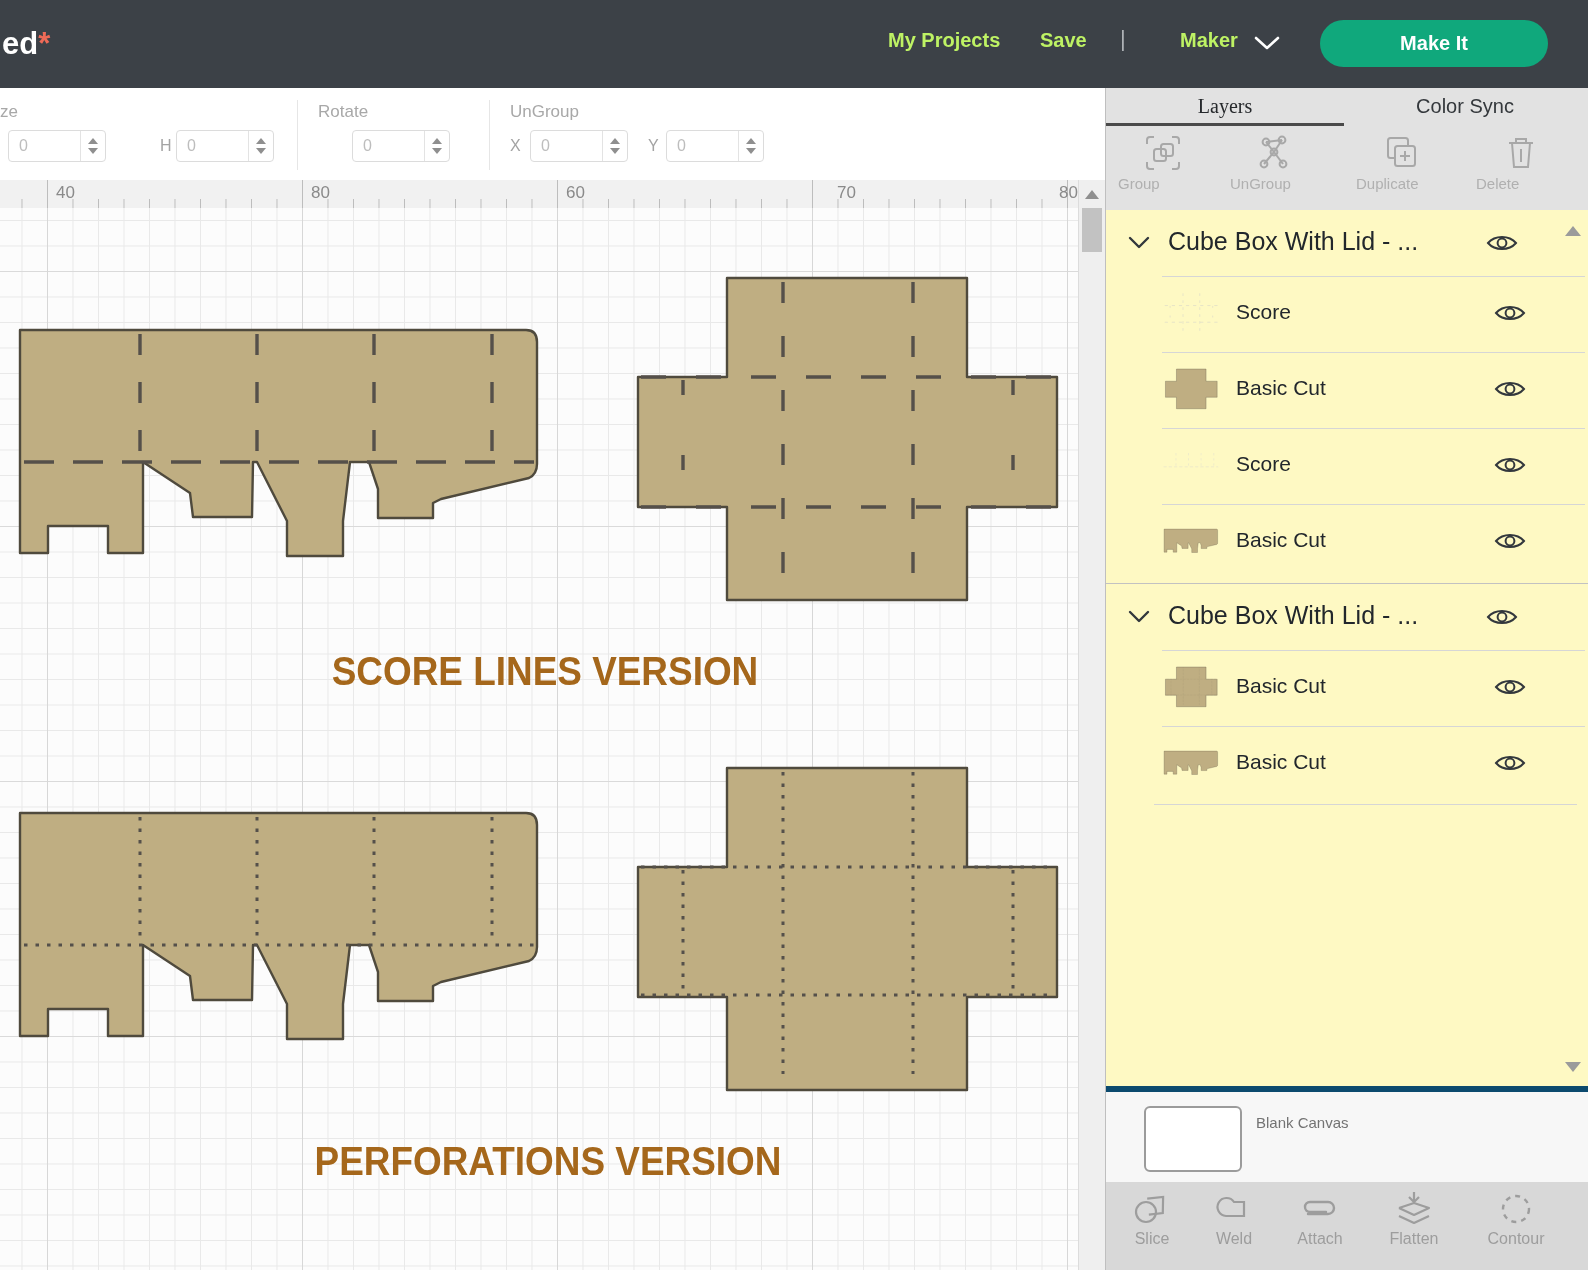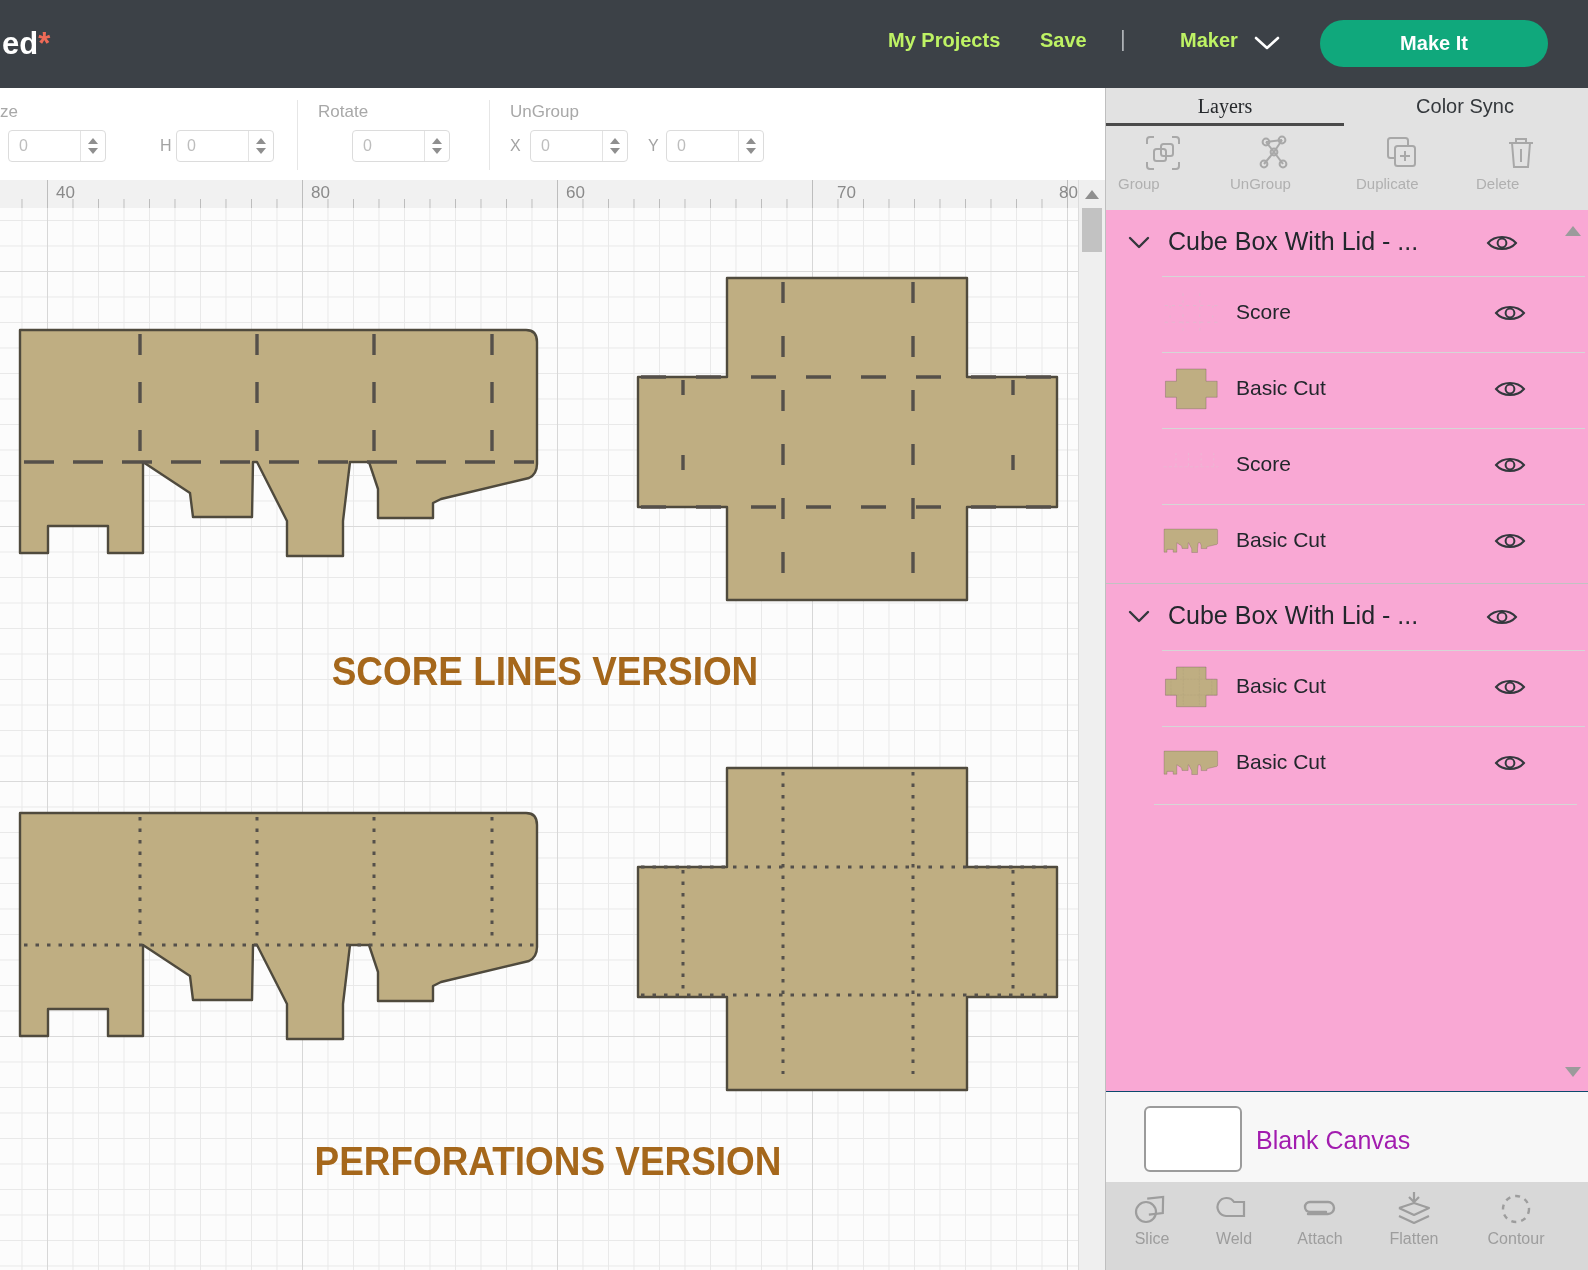--- a/index.html
+++ b/index.html
@@ -57,36 +57,36 @@
   
   .panel{position:absolute;left:1105px;top:88px;width:483px;height:1182px;background:#f7f7f7;border-left:1px solid #bfbfbf;box-sizing:border-box;}
   .tabs{position:absolute;left:0;top:0;width:483px;height:38px;background:#e2e2e2;border-bottom:1px solid #cfcfcf;}
   .tab{position:absolute;top:7px;width:238px;text-align:center;font-size:20px;color:#34383c;cursor:pointer;}
   .tab.active{font-weight:400;color:#26292c;font-family:Liberation Serif, serif;}
   .tab-underline{position:absolute;left:0;top:35px;width:238px;height:3px;background:#4a4a4a;}
   .actions{position:absolute;left:0;top:38px;width:483px;height:84px;background:#e2e2e2;}
   .actbtn{position:absolute;top:8px;width:90px;text-align:left;cursor:pointer;}
   .actbtn .lbl{margin-top:3px;font-size:15px;color:#b0b0b0;}
 
-  .layerlist{position:absolute;left:0;top:122px;width:483px;height:882px;background:#f9a8d4;border-bottom:1px solid #0c4a6e;box-sizing:border-box;}
+  .layerlist{position:absolute;left:0;top:122px;width:483px;height:882px;background:#fef9c3;border-bottom:6px solid #0c4a6e;box-sizing:border-box;}
   .scroll-up-arrow{position:absolute;right:8px;top:16px;width:0;height:0;border-left:8px solid transparent;border-right:8px solid transparent;border-bottom:10px solid #9b9b9b;cursor:pointer;}
   .scroll-dn-arrow{position:absolute;right:8px;bottom:14px;width:0;height:0;border-left:8px solid transparent;border-right:8px solid transparent;border-top:10px solid #9b9b9b;cursor:pointer;}
   .grouphead{position:absolute;left:0;width:483px;height:66px;cursor:pointer;}
   .grouphead .gname{position:absolute;left:62px;top:17px;font-size:25px;color:#22272c;}
   .grouphead .chev{position:absolute;left:22px;top:26px;}
   .row{position:absolute;left:8px;width:483px;height:76px;cursor:pointer;}
   .row .divider{position:absolute;left:48px;right:12px;top:0;height:1px;background:#d6d6d6;}
   .row .thumb{position:absolute;left:48px;top:12px;width:58px;height:50px;}
   .row .rlabel{position:absolute;left:122px;top:24px;font-size:21px;color:#22272c;}
   .eye{position:absolute;left:380px;top:0;width:32px;height:22px;cursor:pointer;}
   .fullsep{position:absolute;left:0;width:483px;height:1px;background:#c2c2c2;}
 
   .blankrow{position:absolute;left:0;top:1004px;width:483px;height:90px;background:#f7f7f7;}
   .swatch{position:absolute;left:38px;top:14px;width:94px;height:62px;background:#fff;border:2px solid #9b9b9b;border-radius:6px;cursor:pointer;}
-  .blanklbl{position:absolute;left:150px;top:34px;font-size:25px;color:#a21caf;}
+  .blanklbl{position:absolute;left:150px;top:22px;font-size:15px;color:#737373;}
 
   .bottomtb{position:absolute;left:0;top:1094px;width:483px;height:88px;background:#d8d8d8;}
   .btool{position:absolute;top:8px;width:84px;text-align:center;cursor:pointer;}
   .btool .lbl{margin-top:2px;font-size:16px;color:#9d9d9d;}
   svg{display:block;margin:0 auto;}
 </style>
 </head>
 <body>
 
 <div class="app">

